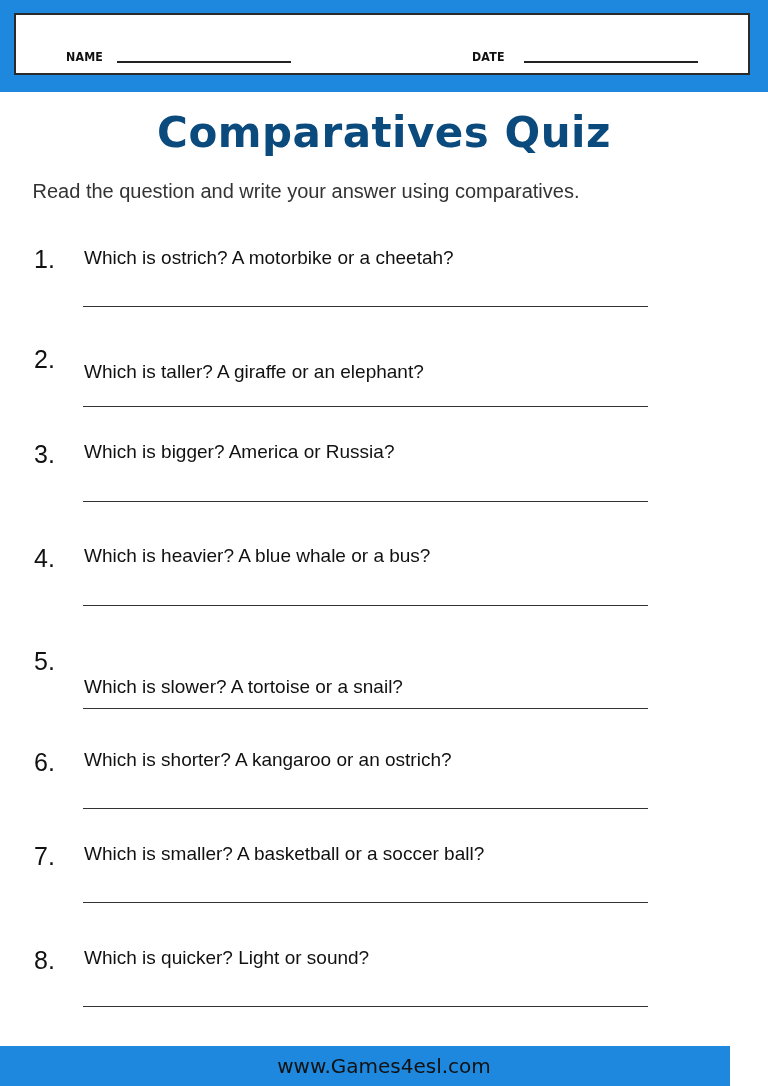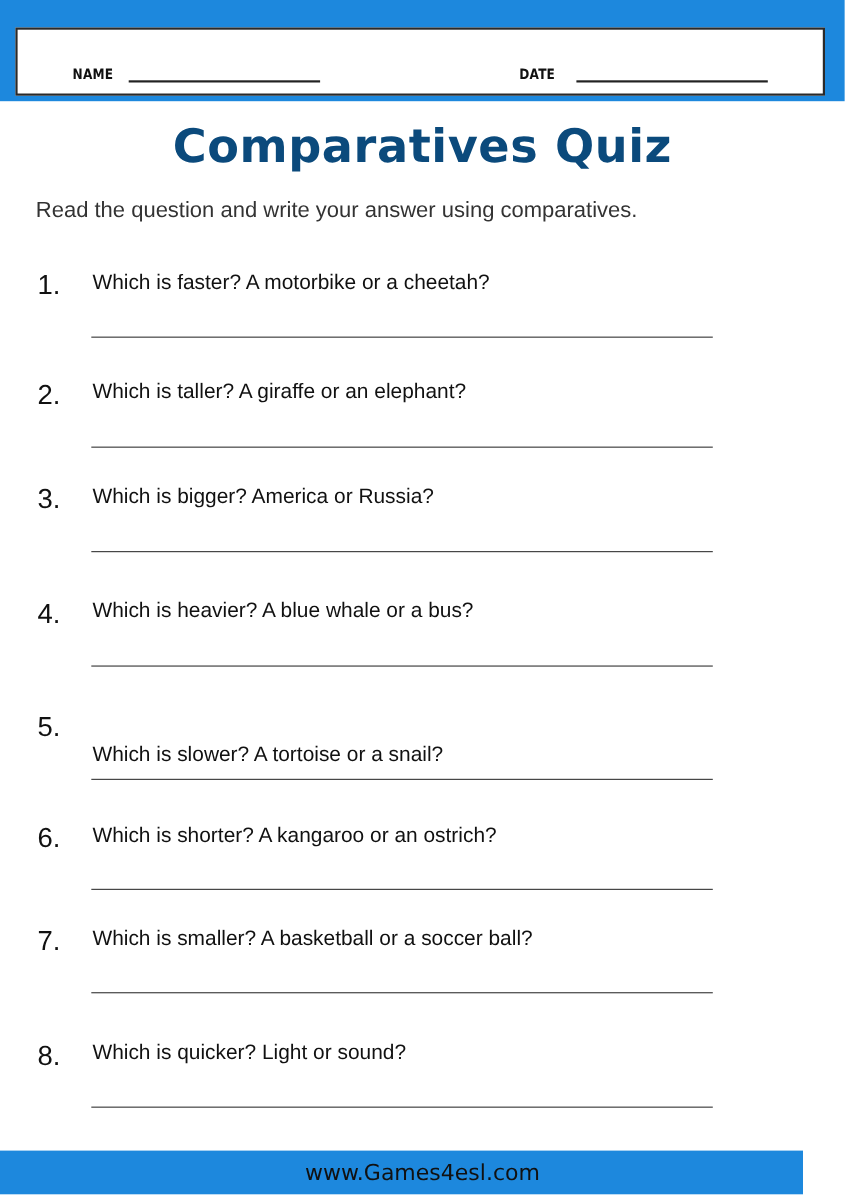--- a/index.html
+++ b/index.html
@@ -1,18 +1,18 @@
 <!DOCTYPE html>
 <html style="--brand: #1d88dd; --title: #0b4a7c;"><head>
 <meta charset="utf-8">
 <style>
   html,body{margin:0;padding:0;}
   body{width:768px;height:1086px;position:relative;background:#ffffff;overflow:hidden;font-family:"Liberation Sans",sans-serif;color:#111;}
   .top-band{position:absolute;left:0;top:0;width:768px;height:92px;background:var(--brand);}
-  .name-box{position:absolute;left:14px;top:13px;width:736px;height:62px;background:#fff;border:2px solid #2a2a2a;box-sizing:border-box;margin-top:12px;}
+  .name-box{position:absolute;left:14px;top:13px;width:736px;height:62px;background:#fff;border:2px solid #2a2a2a;box-sizing:border-box;}
   .field-label{position:absolute;top:34px;font-family:"DejaVu Sans",sans-serif;font-weight:bold;font-size:13px;letter-spacing:0.2px;color:#111;transform:scaleX(0.85);transform-origin:left center;}
   .field-line{position:absolute;top:46px;height:0;border-top:2px solid #222;}
   .title{position:absolute;left:0;top:108px;width:768px;text-align:center;font-family:"DejaVu Sans",sans-serif;font-weight:bold;font-size:42px;color:var(--title);letter-spacing:0.5px;}
   .subtitle{position:absolute;left:0;top:180px;width:612px;text-align:center;font-family:"Liberation Sans",sans-serif;font-size:20px;color:#333;}
   .q{position:absolute;left:0;width:768px;height:100px;}
   .q-num{position:absolute;left:34px;font-family:"Liberation Sans",sans-serif;font-size:25px;color:#111;}
   .q-text{position:absolute;left:84px;font-family:"Liberation Sans",sans-serif;font-size:19px;color:#111;}
   .q-line{position:absolute;left:83px;width:565px;height:0;border-top:1.5px solid #333;}
   .footer{position:absolute;left:0;top:1046px;width:730px;height:40px;background:var(--brand);}
   .footer-text{position:absolute;left:0;top:8px;width:768px;text-align:center;font-family:"DejaVu Sans",sans-serif;font-size:20px;color:#111;}
@@ -27,27 +27,27 @@
     <span class="field-label" style="left:456px;">DATE</span>
     <div class="field-line" style="left:508px;width:174px;"></div>
   </div>
 </div>
 
 <div class="title">Comparatives Quiz</div>
 <div class="subtitle">Read the question and write your answer using comparatives.</div>
 
 <div class="q" style="top:245px;">
   <span class="q-num" style="top:0px;">1.</span>
-  <span class="q-text" style="top:2px;">Which is faster? A motorbike or a cheetah?</span>
+  <span class="q-text" style="top:2px;">Which is ostrich? A motorbike or a cheetah?</span>
   <div class="q-line" style="top:61px;"></div>
 </div>
 
 <div class="q" style="top:345px;">
   <span class="q-num" style="top:0px;">2.</span>
-  <span class="q-text" style="top:1px;">Which is taller? A giraffe or an elephant?</span>
+  <span class="q-text" style="top:16px;">Which is taller? A giraffe or an elephant?</span>
   <div class="q-line" style="top:61px;"></div>
 </div>
 
 <div class="q" style="top:440px;">
   <span class="q-num" style="top:0px;">3.</span>
   <span class="q-text" style="top:1px;">Which is bigger? America or Russia?</span>
   <div class="q-line" style="top:61px;"></div>
 </div>
 
 <div class="q" style="top:544px;">

